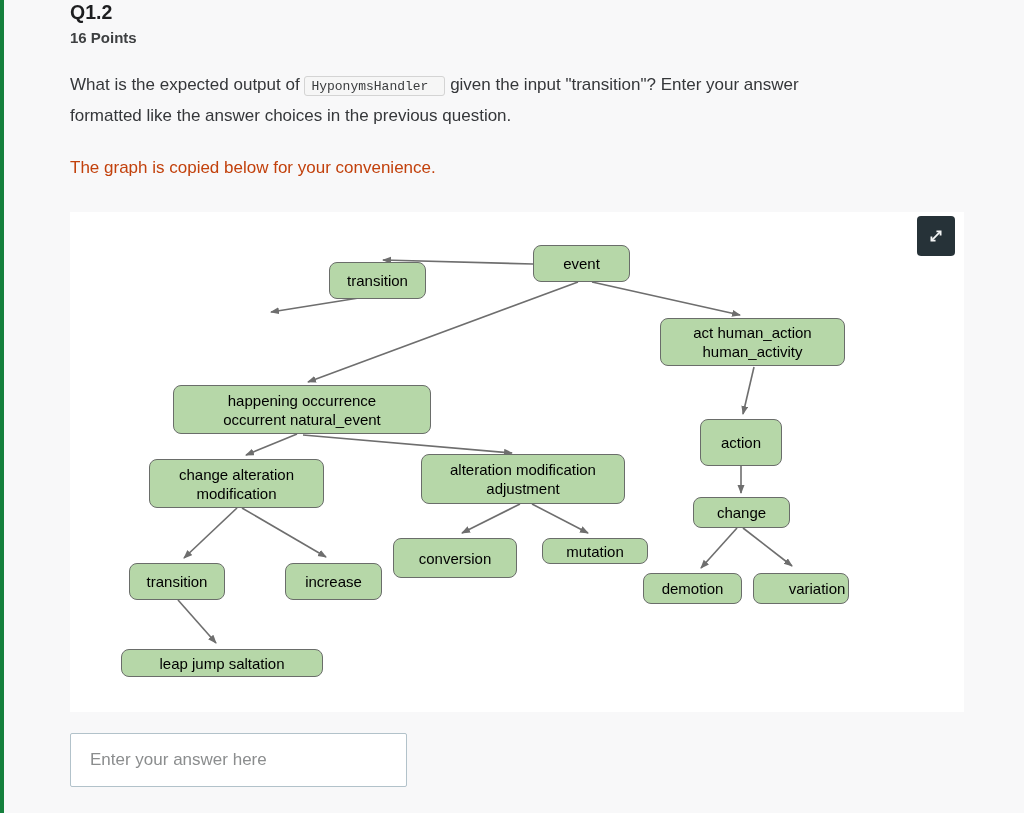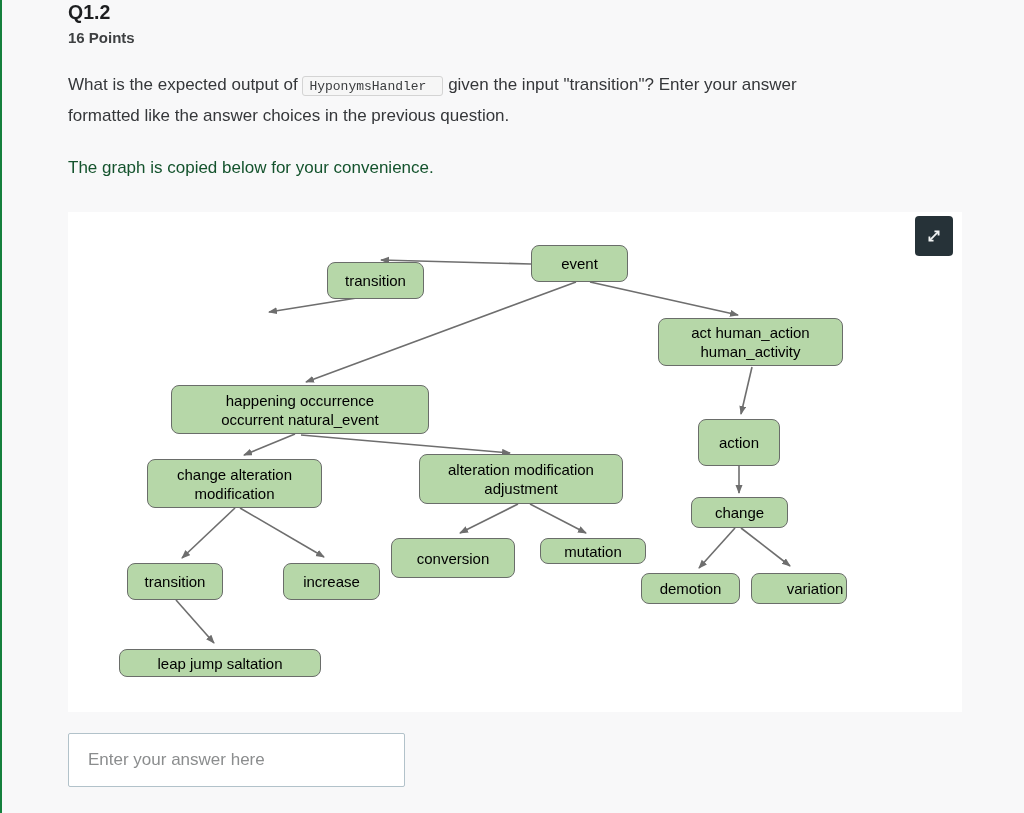--- a/index.html
+++ b/index.html
@@ -5,21 +5,21 @@
   * { box-sizing: border-box; }
   html,body { margin:0; padding:0; }
   body {
     width:1024px; height:813px;
     font-family:"Liberation Sans", sans-serif;
     background:#ffffff;
   }
   .page {
     position:relative; width:1024px; height:813px;
     background:#f8f8f9; overflow:hidden;
-    border-left:2px solid #15803d;
+    border-left:4px solid #15803d;
   }
   .q-number {
     position:absolute; left:66px; top:1px;
     font-size:19.5px; font-weight:700; color:#1d1e20; margin:0;
   }
   .q-points {
     position:absolute; left:66px; top:29px;
     font-size:15px; font-weight:700; color:#3e4042; margin:0;
   }
   .prompt {
@@ -28,21 +28,21 @@
   }
   .prompt .line2 { display:block; }
   .inline-code {
     font-family:"Liberation Mono","DejaVu Sans Mono",monospace;
     font-size:13px; color:#3a3c3e;
     background:#f6f6f6; border:1px solid #d4d4d4; border-radius:3px;
     padding:2px 16px 1px 6px; white-space:nowrap;
   }
   .note {
     position:absolute; left:66px; top:158px;
-    font-size:17px; color:#14532d; margin:0;
+    font-size:17px; color:#c2410c; margin:0;
   }
   .graph-panel {
     position:absolute; left:66px; top:212px; width:894px; height:500px;
     background:#ffffff;
   }
   .edges { position:absolute; left:0; top:0; }
   .edge { stroke:#6e6e6e; stroke-width:1.6; }
   .node {
     position:absolute;
     background:#b6d7a8; border:1.5px solid #6a6d6a; border-radius:8px;

